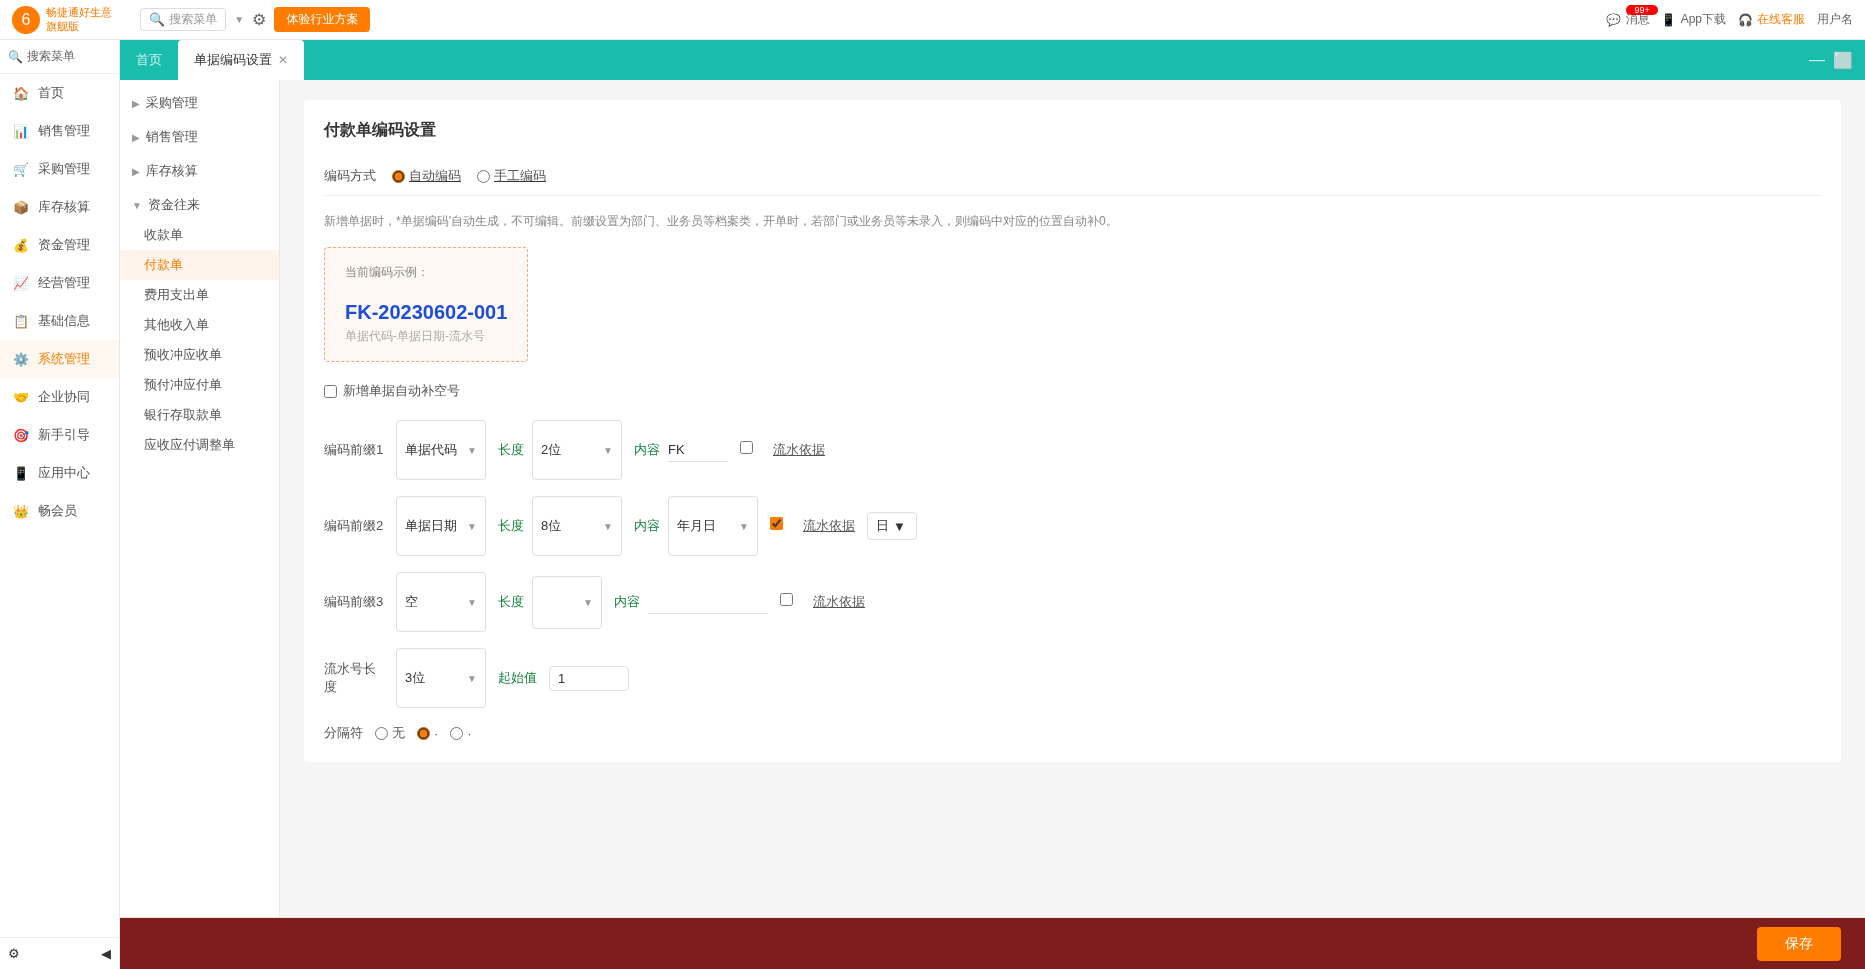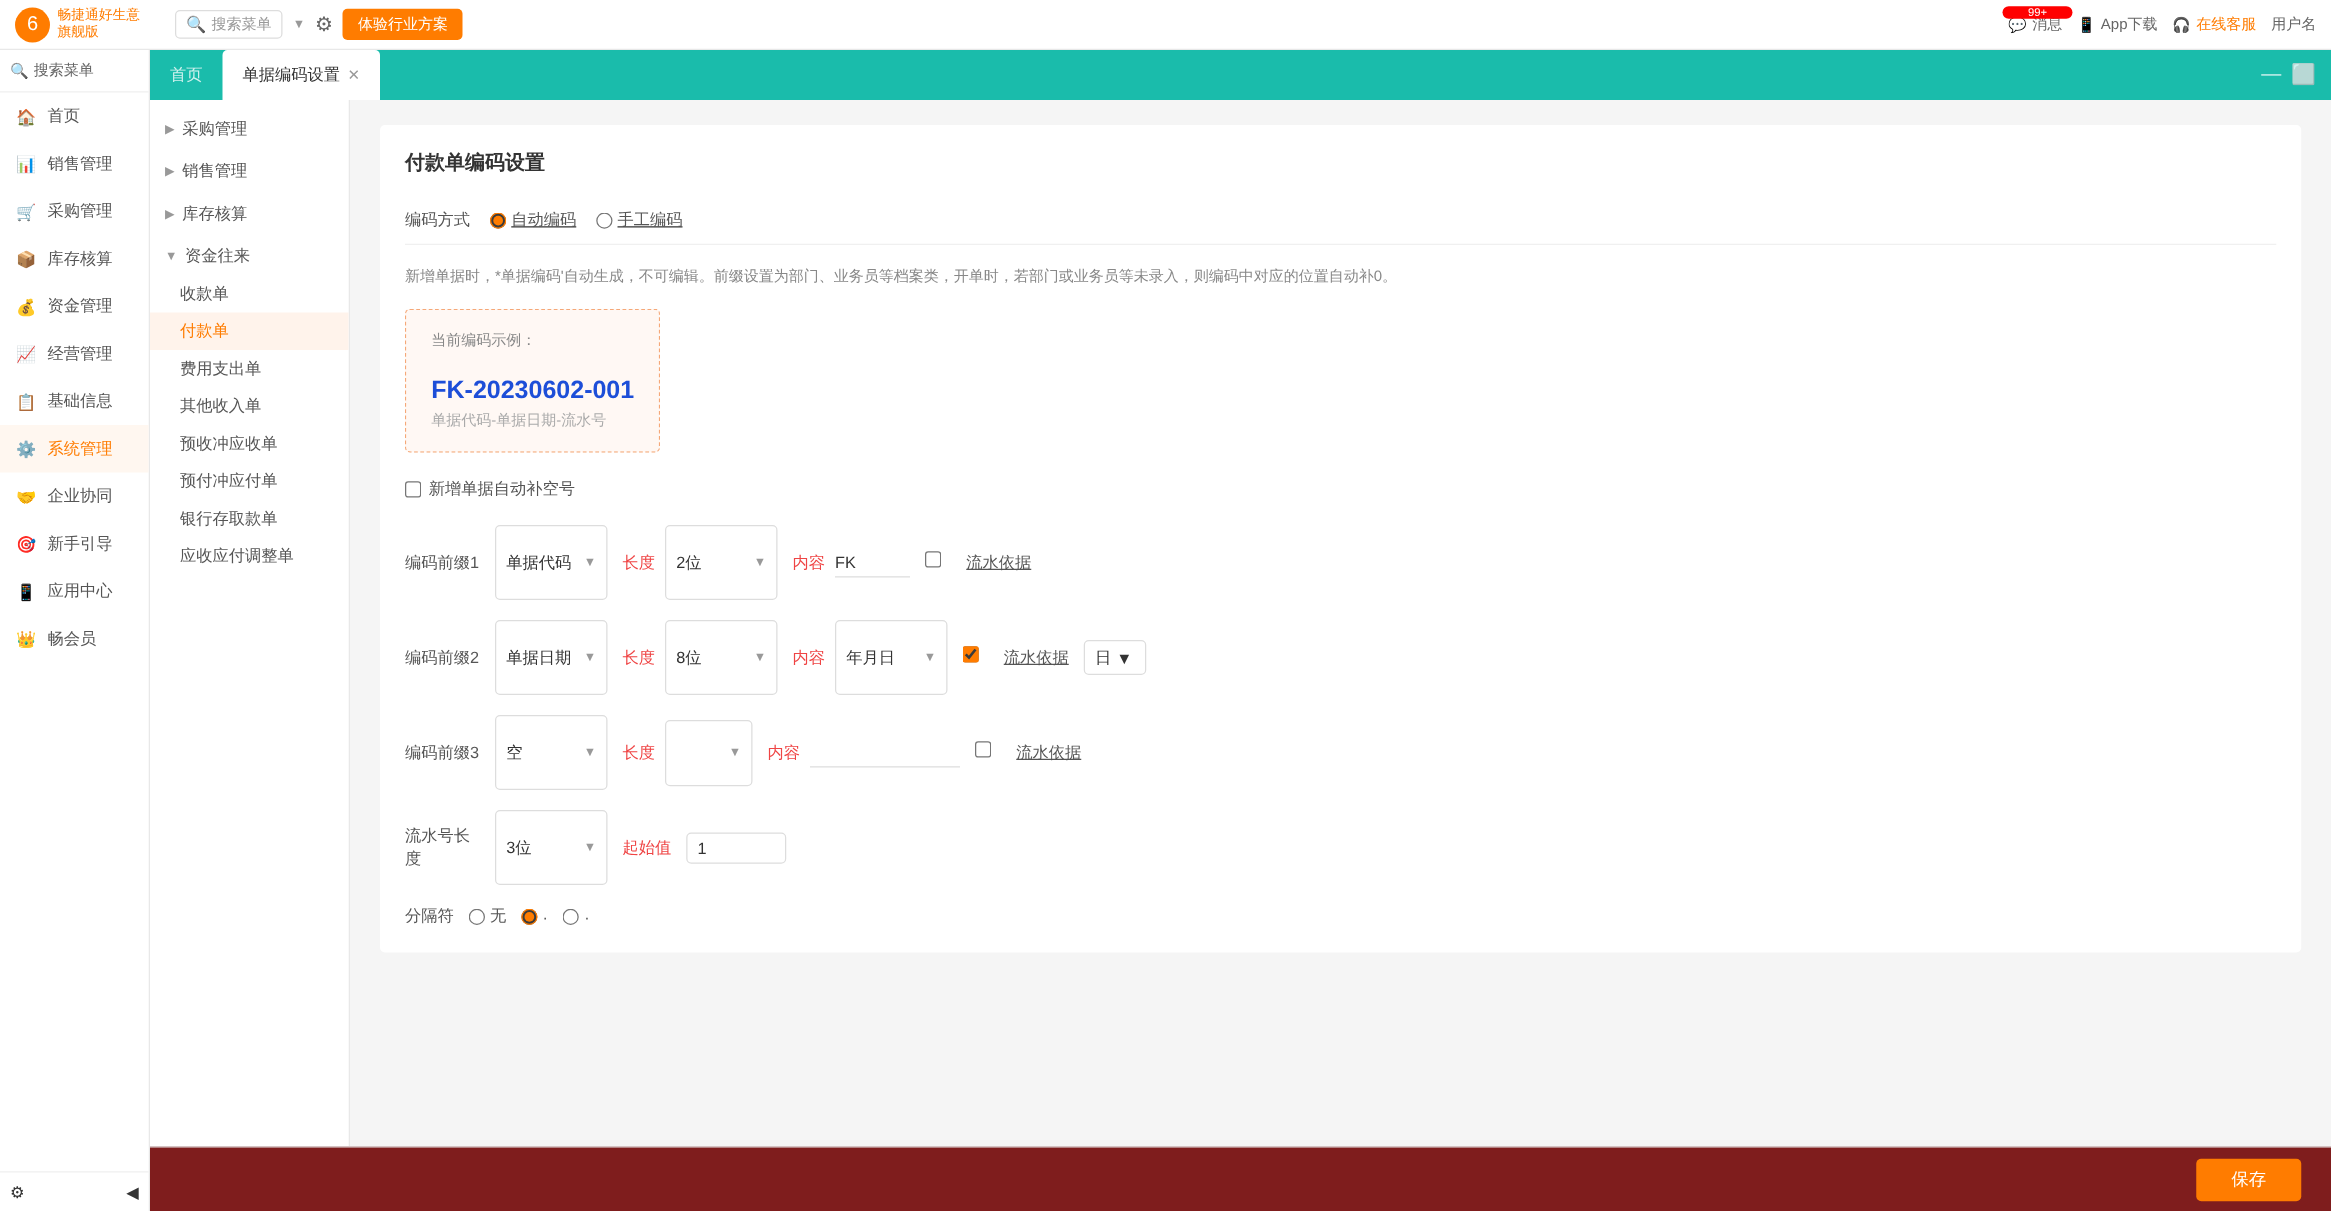--- a/index.html
+++ b/index.html
@@ -10,21 +10,21 @@
     .topbar-logo { display: flex; align-items: center; gap: 6px; width: 120px; }
     .topbar-logo-icon { width: 28px; height: 28px; background: #ff7c00; border-radius: 50%; display: flex; align-items: center; justify-content: center; color: white; font-size: 16px; flex-shrink: 0; }
     .topbar-logo-text { font-size: 11px; color: #ff7c00; line-height: 1.2; font-family: Liberation Serif, serif; }
     .topbar-search-box { display: flex; align-items: center; border: 1px solid #ddd; border-radius: 4px; padding: 2px 8px; gap: 4px; cursor: pointer; }
     .topbar-search-text { color: #999; font-size: 12px; }
     .topbar-chevron { color: #999; font-size: 10px; }
     .topbar-gear { color: #666; font-size: 16px; cursor: pointer; }
     .topbar-trial-btn { background: #ff7c00; color: white; border: none; border-radius: 4px; padding: 4px 12px; font-size: 12px; cursor: pointer; }
     .topbar-right { display: flex; align-items: center; gap: 12px; margin-left: auto; }
     .topbar-msg { display: flex; align-items: center; gap: 4px; font-size: 12px; color: #666; cursor: pointer; position: relative; }
-    .badge { background: #f00; color: #fff; font-size: 9px; border-radius: 8px; padding: 0 20px; position: absolute; top: -6px; right: -8px; }
+    .badge { background: #f00; color: #fff; font-size: 9px; border-radius: 8px; padding: 0 8px; position: absolute; top: -6px; right: -8px; }
     .topbar-app { display: flex; align-items: center; gap: 4px; font-size: 12px; color: #666; cursor: pointer; }
     .topbar-service { display: flex; align-items: center; gap: 4px; font-size: 12px; color: #ff7c00; cursor: pointer; }
     .topbar-user { font-size: 12px; color: #666; }
 
     
     .main-layout { display: flex; flex: 1; overflow: hidden; }
 
     
     .sidebar { width: 120px; background: #fff; border-right: 1px solid #e8e8e8; display: flex; flex-direction: column; flex-shrink: 0; overflow-y: auto; }
     .sidebar-search { display: flex; align-items: center; gap: 4px; padding: 8px; border-bottom: 1px solid #f0f0f0; cursor: pointer; color: #666; font-size: 12px; }
@@ -79,21 +79,21 @@
     
     .autofill-row { display: flex; align-items: center; gap: 6px; margin-bottom: 20px; font-size: 13px; color: #555; }
     .autofill-row input[type="checkbox"] { accent-color: #ff7c00; }
 
     
     .form-row { display: flex; align-items: center; gap: 12px; margin-bottom: 16px; flex-wrap: wrap; }
     .form-label { font-size: 13px; color: #555; width: 60px; flex-shrink: 0; }
     .form-select { display: flex; align-items: center; border: 1px solid #ddd; border-radius: 4px; padding: 20px 8px; gap: 4px; cursor: pointer; font-size: 13px; color: #333; background: #fff; min-width: 90px; }
     .form-select .chevron-down { color: #999; font-size: 10px; margin-left: auto; }
     .form-field-group { display: flex; align-items: center; gap: 8px; }
-    .form-field-label { font-size: 13px; color: #ef4444; }
+    .form-field-label { font-size: 13px; color: #15803d; }
     .form-input { border: 1px solid #ddd; border-radius: 4px; padding: 4px 8px; font-size: 13px; color: #333; background: #fff; width: 60px; }
     .form-input-readonly { border: none; border-bottom: 1px solid #ddd; padding: 4px 0; font-size: 13px; color: #333; background: transparent; width: 60px; }
     .checkbox-item { display: flex; align-items: flex-start; gap: 20px; font-size: 13px; color: #555; cursor: pointer; text-decoration: underline; }
     .checkbox-item input[type="checkbox"] { accent-color: #ff7c00; }
     .serial-select { display: flex; align-items: center; border: 1px solid #ddd; border-radius: 4px; padding: 4px 8px; gap: 4px; cursor: pointer; font-size: 13px; color: #333; background: #fff; min-width: 50px; }
 
     
     .sep-row { display: flex; align-items: center; gap: 12px; margin-bottom: 0; }
     .sep-label { font-size: 13px; color: #555; }
     .sep-radio-group { display: flex; align-items: center; gap: 12px; }

